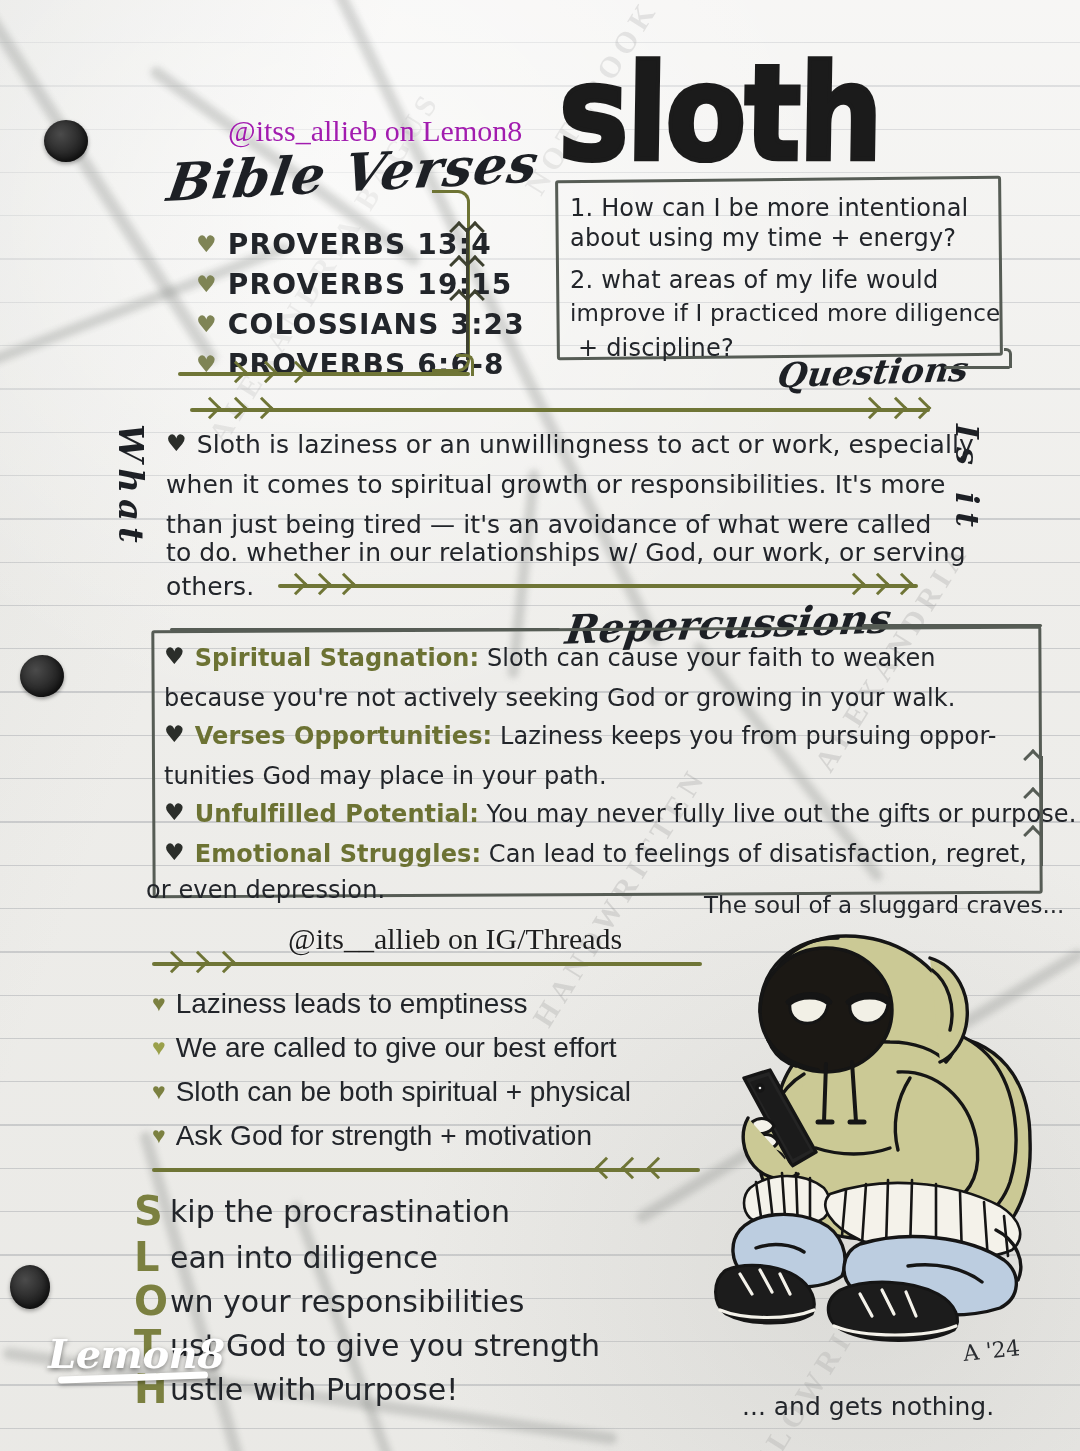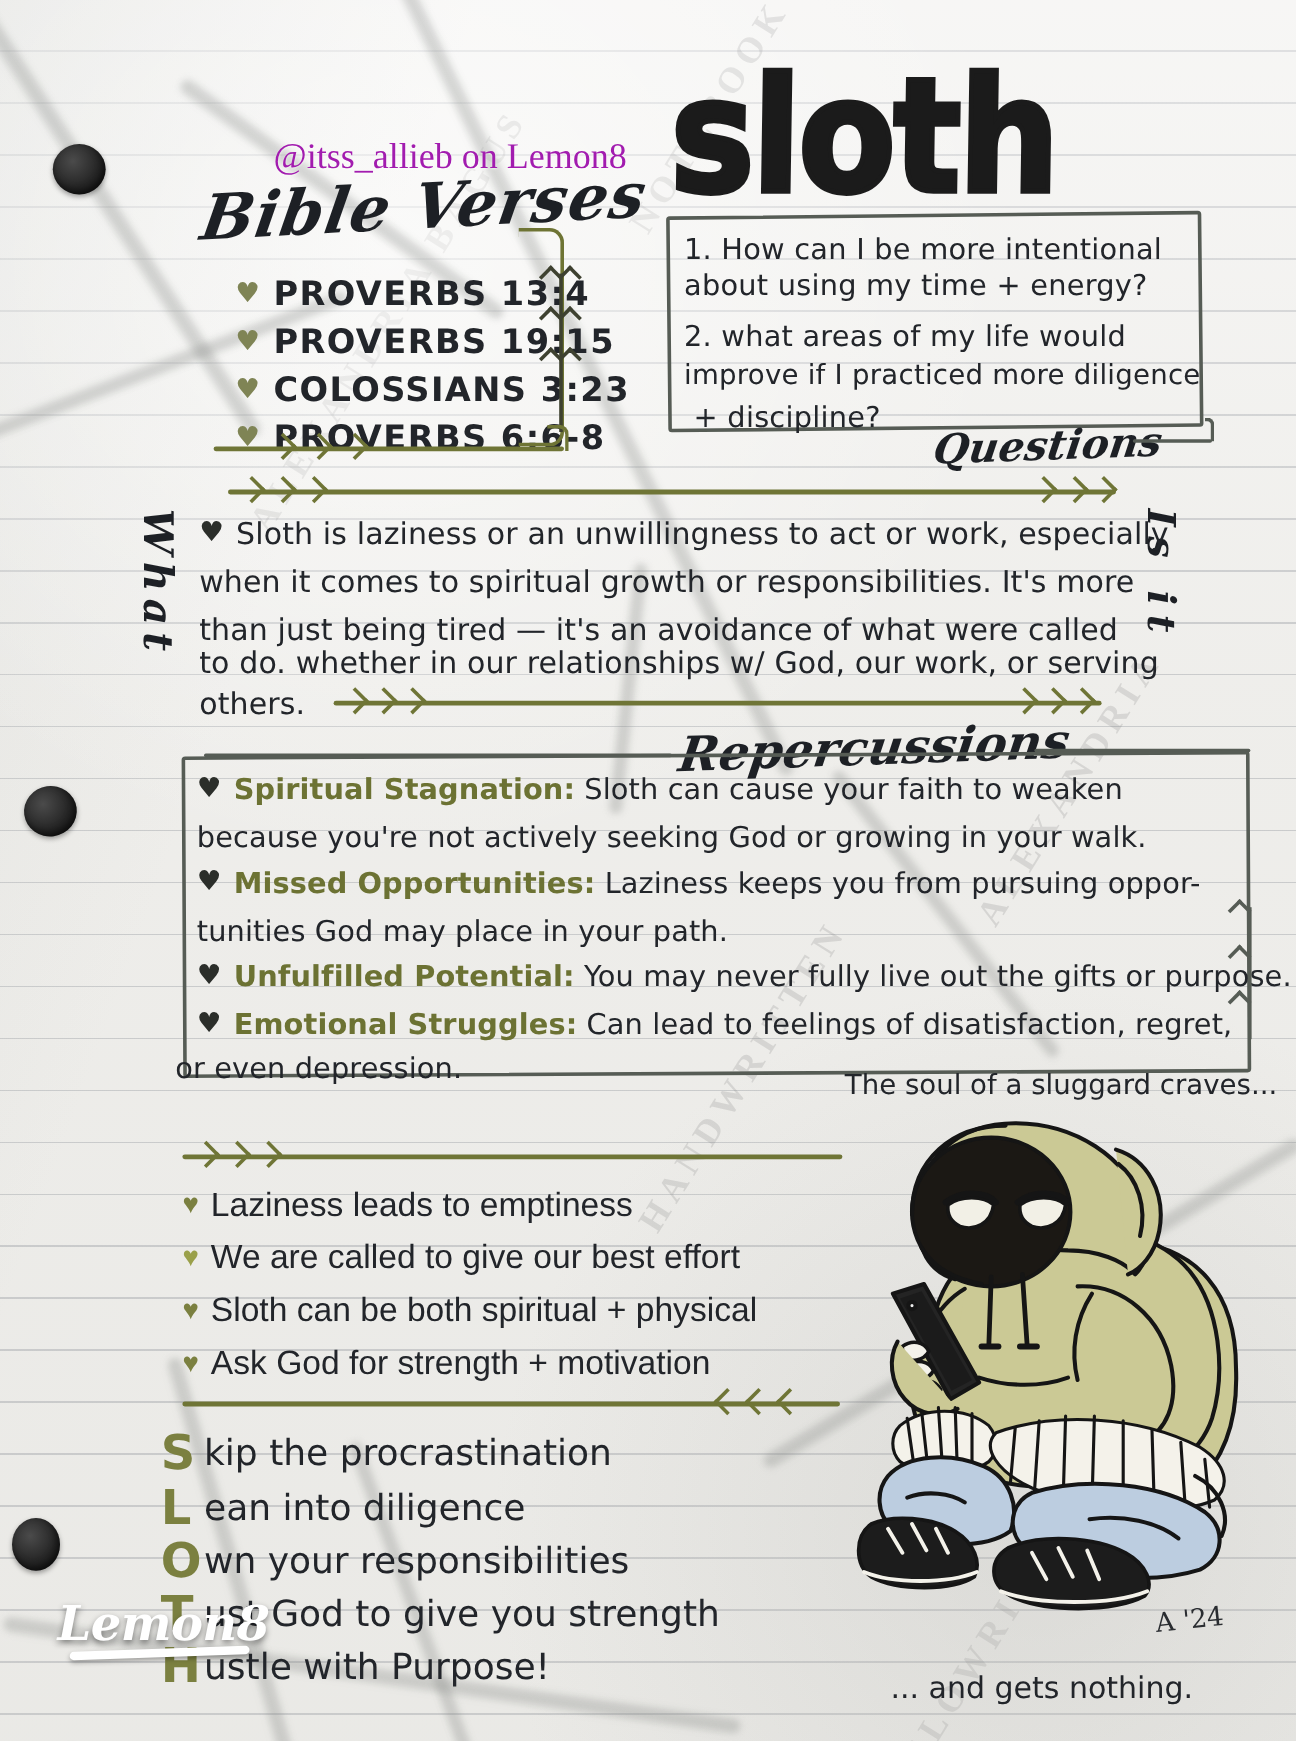--- a/index.html
+++ b/index.html
@@ -284,21 +284,21 @@
   <div class="divider" style="left:862px;top:624px;width:180px;background:#565c55;height:3px;"></div>
   <div class="rbox"></div>
 
   <div class="bodyline" style="left:164px;top:644px;font-size:24px;">
     <span class="heart dark">♥</span><span class="rep-head">Spiritual Stagnation:</span>
     <span>Sloth can cause your faith to weaken</span>
   </div>
   <div class="bodyline" style="left:164px;top:684px;font-size:24px;">because you're not actively seeking God or growing in your walk.</div>
 
   <div class="bodyline" style="left:164px;top:722px;font-size:24px;">
-    <span class="heart dark">♥</span><span class="rep-head">Missed Opportunities:</span>
+    <span class="heart dark">♥</span><span class="rep-head">Verses Opportunities:</span>
     <span>Laziness keeps you from pursuing oppor-</span>
   </div>
   <div class="bodyline" style="left:164px;top:762px;font-size:24px;">tunities God may place in your path.</div>
 
   <div class="bodyline" style="left:164px;top:800px;font-size:24px;">
     <span class="heart dark">♥</span><span class="rep-head">Unfulfilled Potential:</span>
     <span>You may never fully live out the gifts or purpose.</span>
   </div>
 
   <div class="bodyline" style="left:164px;top:840px;font-size:24px;">
@@ -307,20 +307,21 @@
   </div>
   <div class="bodyline" style="left:146px;top:876px;font-size:24px;text-align:center;">or even depression.</div>
 
   <div class="up-arrow" style="left:1040px;top:756px;height:110px;background:#565c55;"></div>
   <div style="position:absolute;left:1026px;top:752px;width:14px;height:14px;border-left:3px solid #565c55;border-top:3px solid #565c55;transform:rotate(45deg);"></div>
   <div style="position:absolute;left:1026px;top:790px;width:14px;height:14px;border-left:3px solid #565c55;border-top:3px solid #565c55;transform:rotate(45deg);"></div>
   <div style="position:absolute;left:1026px;top:828px;width:14px;height:14px;border-left:3px solid #565c55;border-top:3px solid #565c55;transform:rotate(45deg);"></div>
 
   <div class="cap" style="left:704px;top:892px;">The soul of a sluggard craves...</div>
 
+  <div class="wm-mid">@its__allieb on IG/Threads</div>
 
   <div class="divider" style="left:152px;top:962px;width:550px;"></div>
   <div class="chev" style="left:164px;top:954px;"></div>
   <div class="chev" style="left:190px;top:954px;"></div>
   <div class="chev" style="left:216px;top:954px;"></div>
 
   <div class="take" style="left:152px;top:988px;">
     <span class="heart" style="color:#7b8040;">♥</span><span>Laziness leads to emptiness</span>
   </div>
   <div class="take" style="left:152px;top:1032px;">

